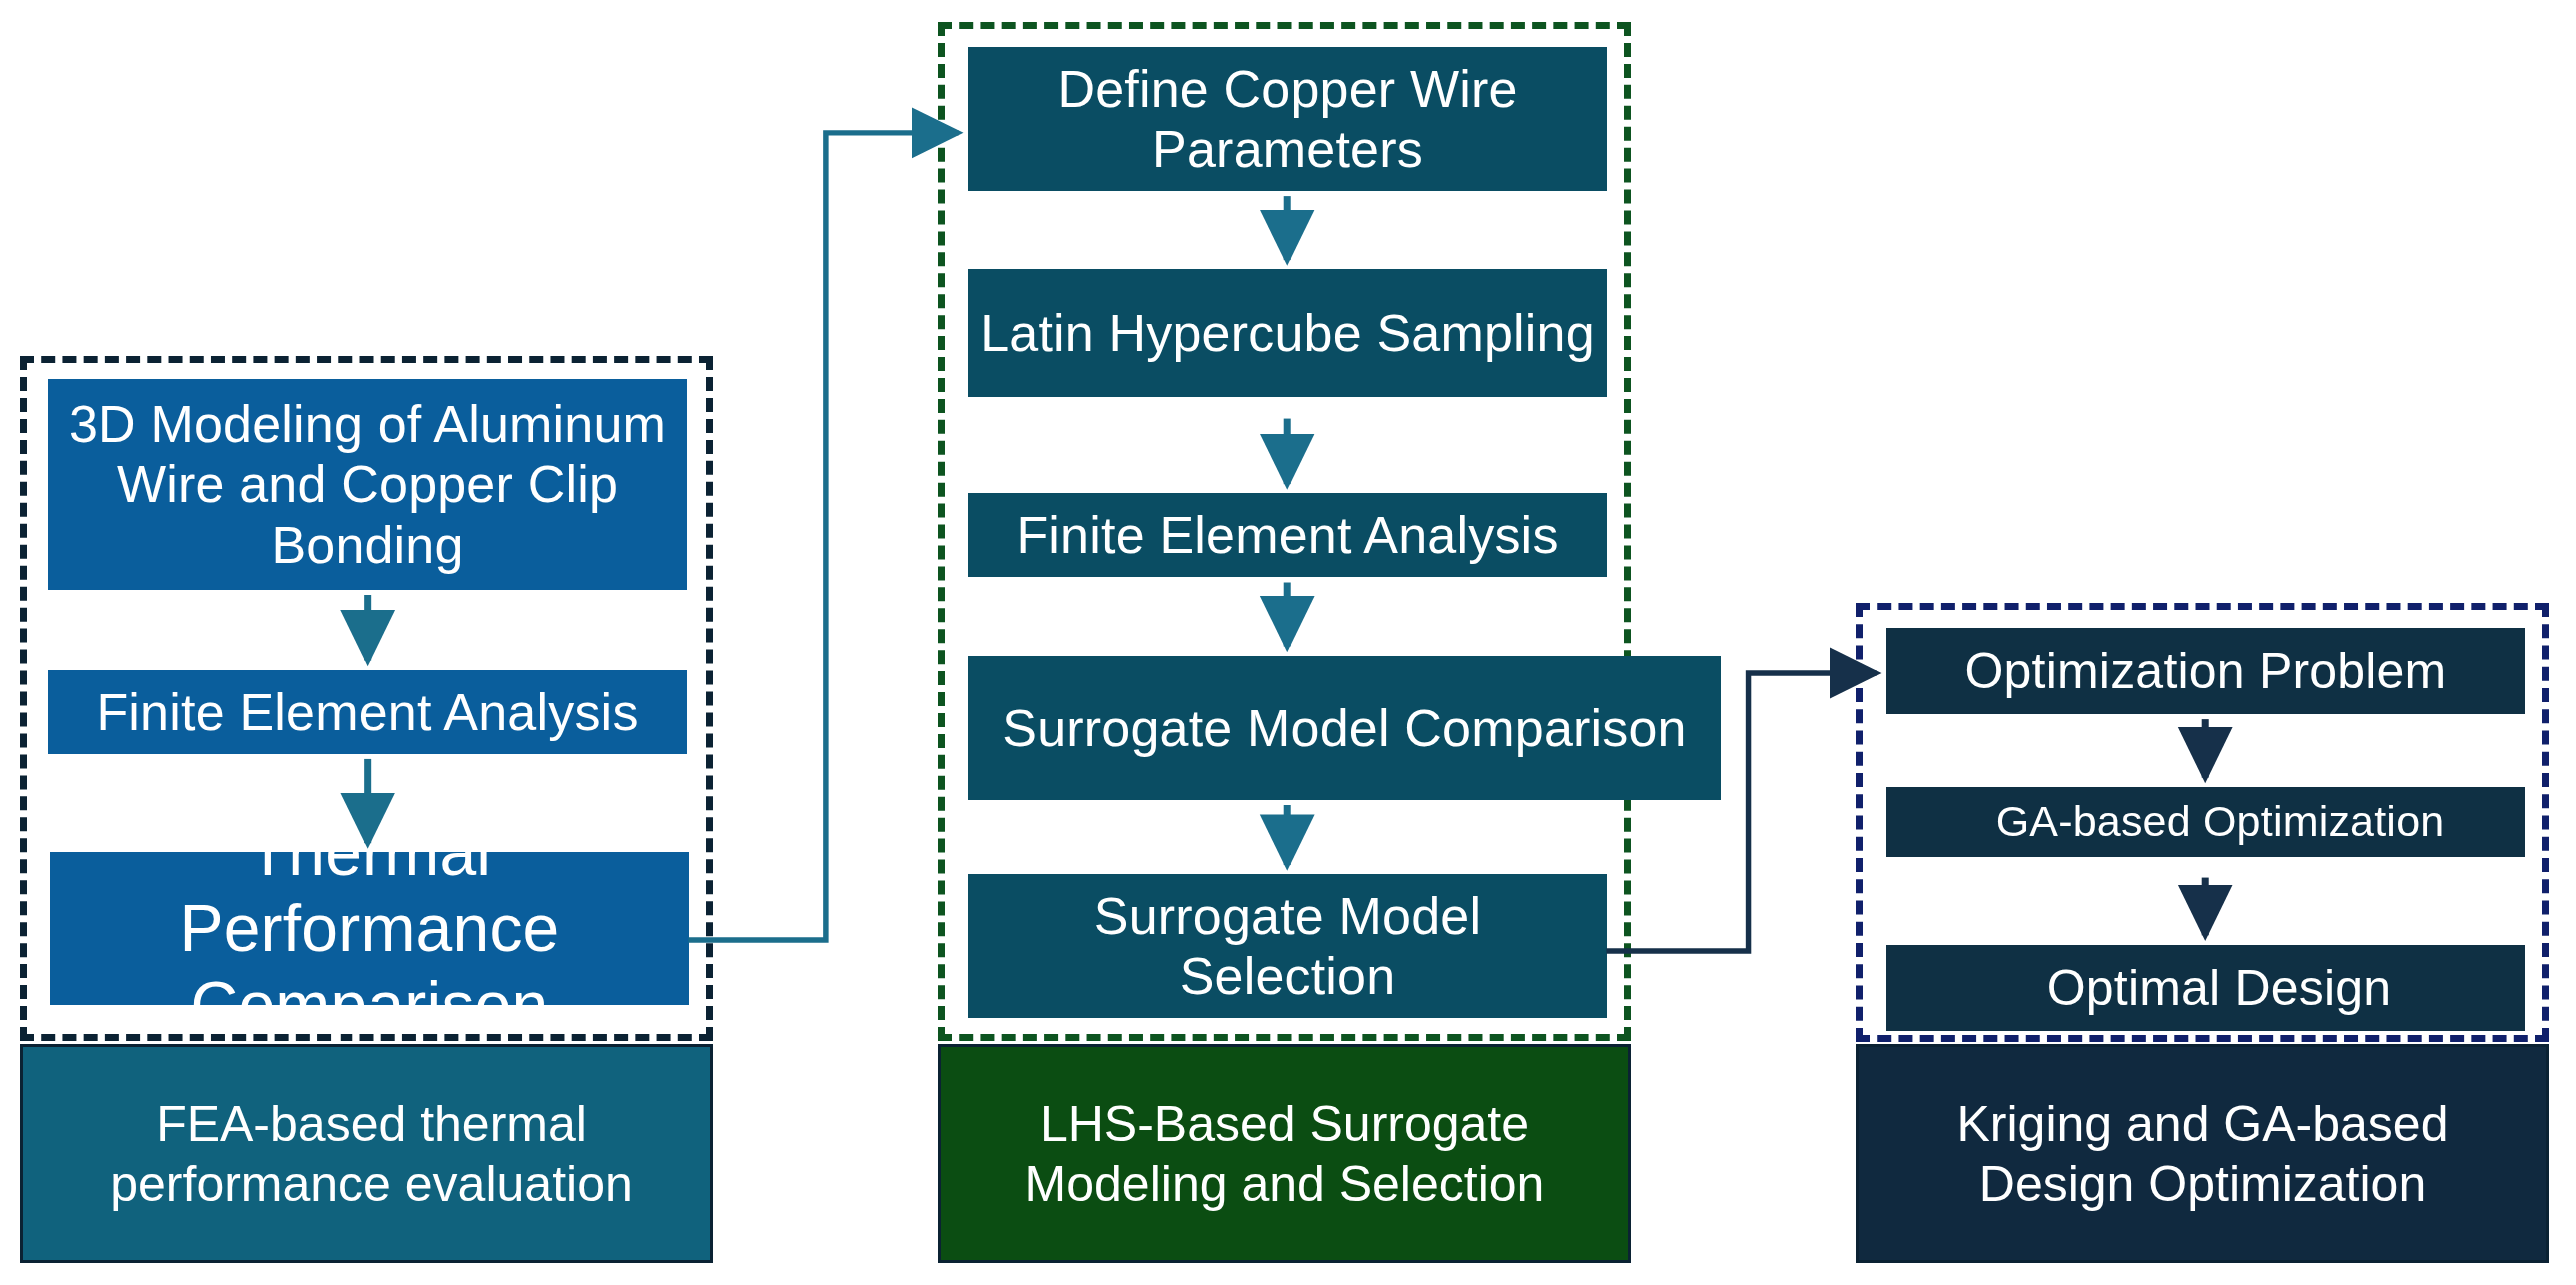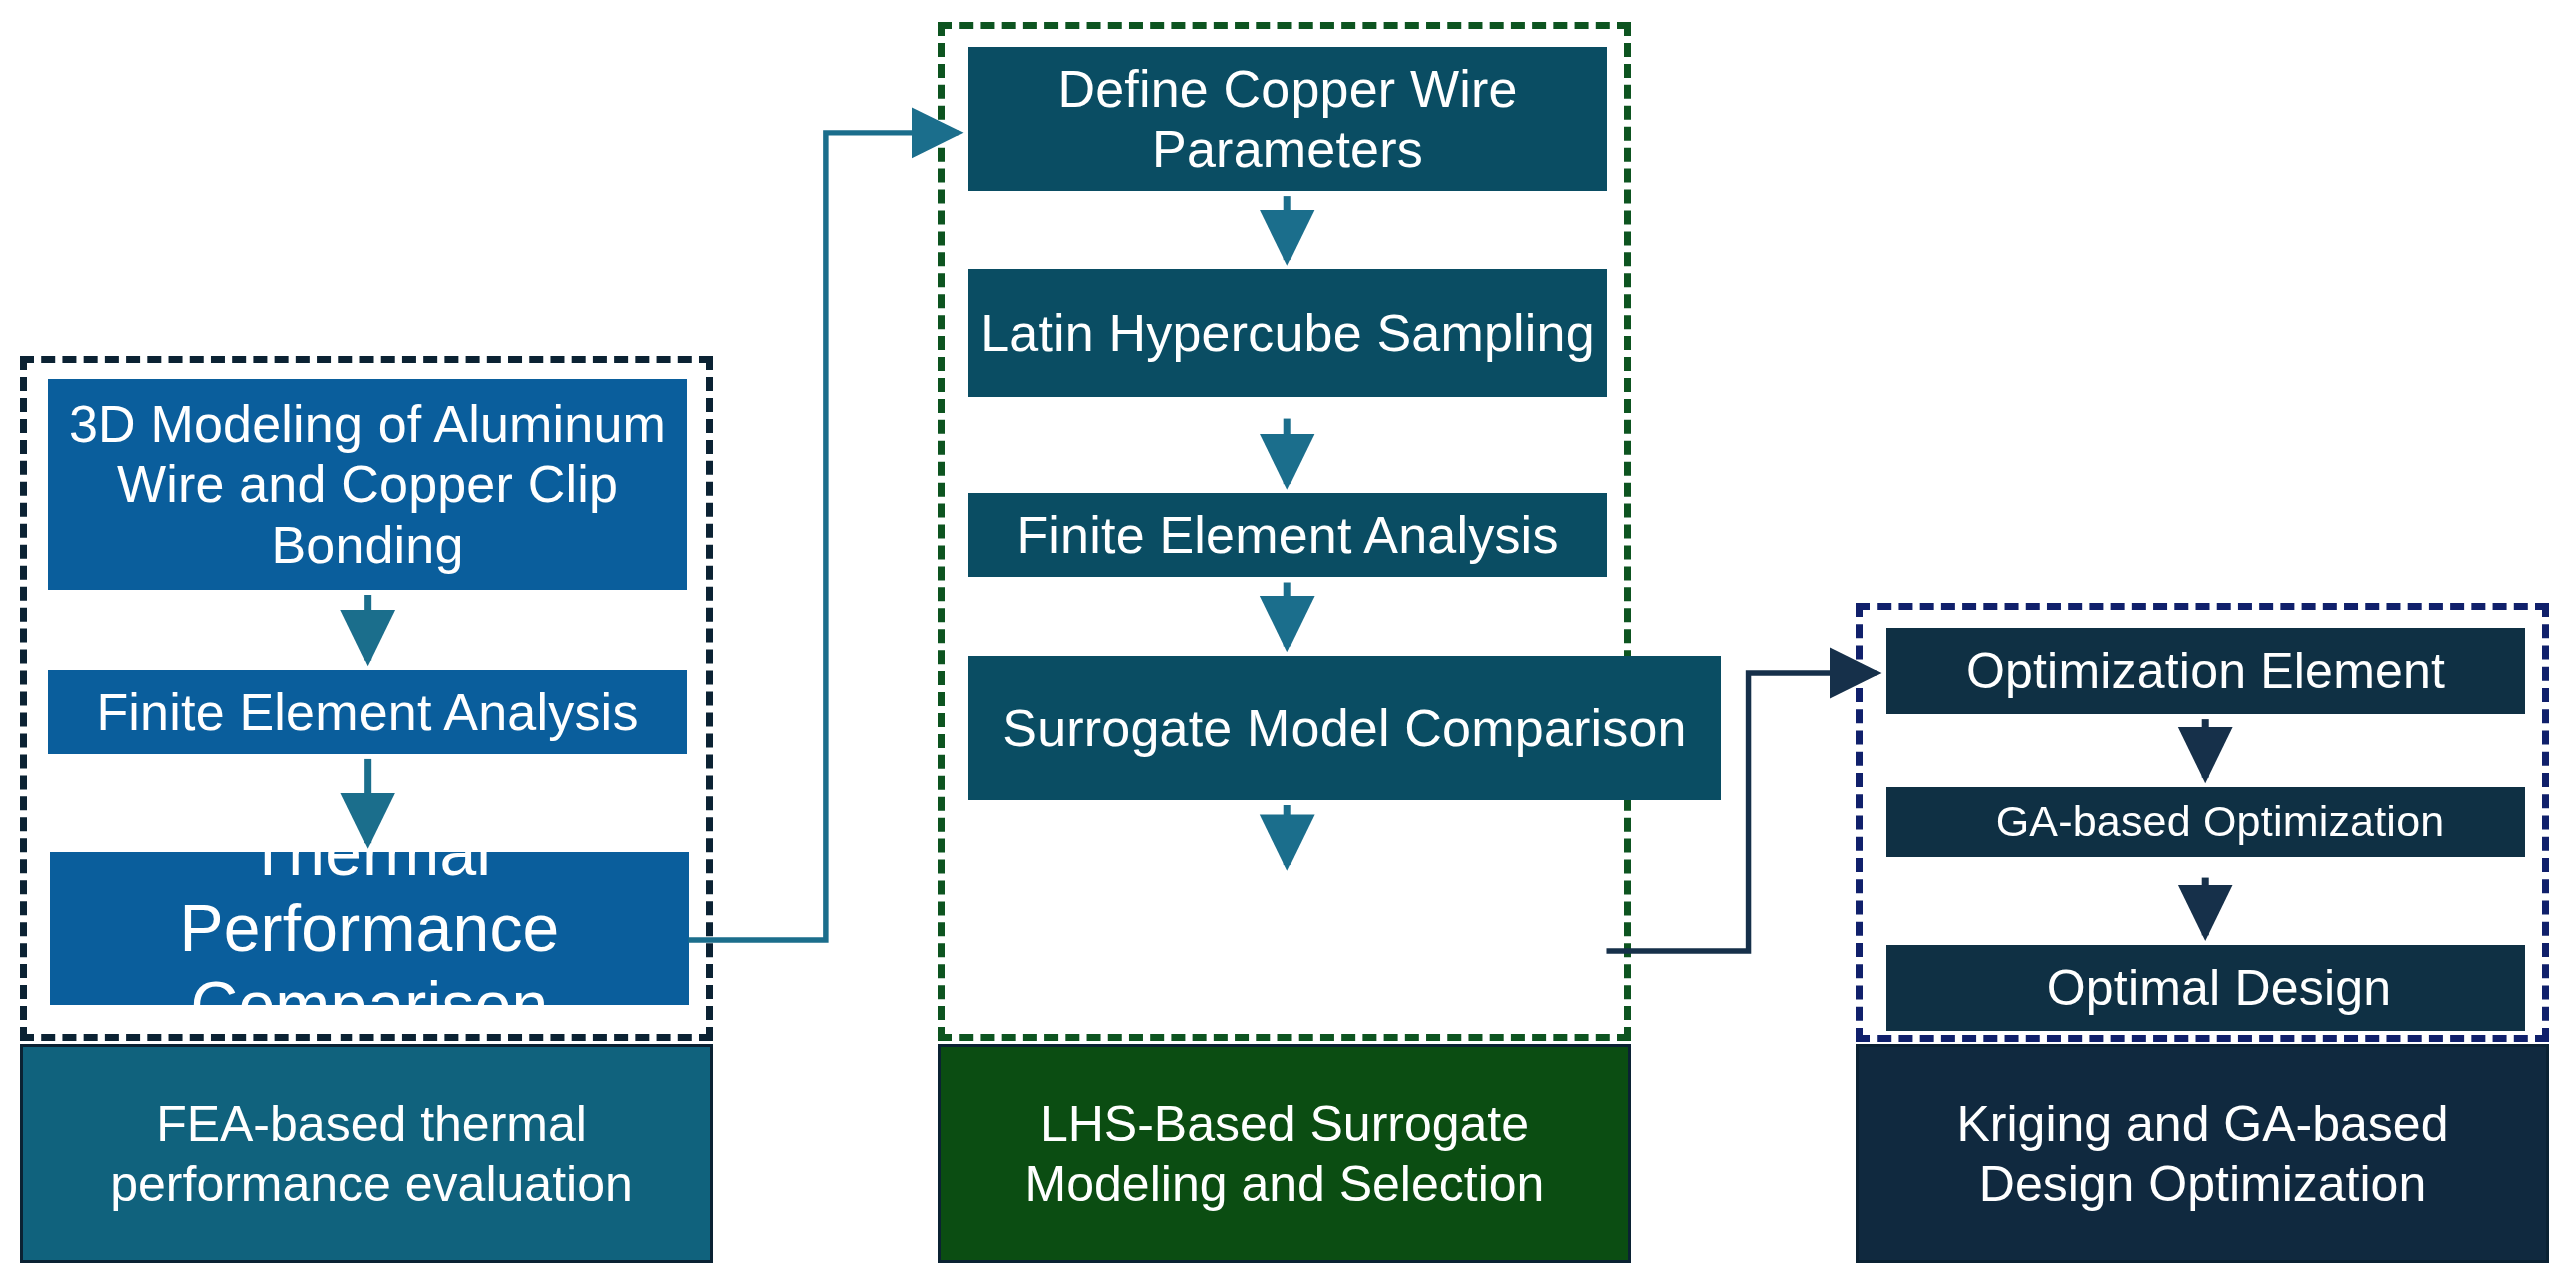--- a/index.html
+++ b/index.html
@@ -63,26 +63,27 @@
   <div class="group-frame frame-lhs" style="left:938px;top:22px;width:693px;height:1019px;"></div>
 
   <div class="pbox teal" style="left:968px;top:47px;width:639px;height:144px;font-size:52px;">Define Copper Wire Parameters</div>
 
   <div class="pbox teal" style="left:968px;top:269px;width:639px;height:128px;font-size:52px;">Latin Hypercube Sampling</div>
 
   <div class="pbox teal" style="left:968px;top:493px;width:639px;height:84px;font-size:52px;">Finite Element Analysis</div>
 
   <div class="pbox teal" style="left:968px;top:656px;width:753px;height:144px;font-size:52px;">Surrogate Model Comparison</div>
 
+  <div class="pbox teal" style="left:968px;top:874px;width:639px;height:144px;font-size:52px;">Surrogate Model Selection</div>
 
   <div class="fbox lhs" style="left:938px;top:1044px;width:693px;height:219px;font-size:50px;">LHS-Based Surrogate Modeling and Selection</div>
 
   <div class="group-frame frame-krig" style="left:1856px;top:603px;width:693px;height:439px;"></div>
 
-  <div class="pbox navy" style="left:1886px;top:628px;width:639px;height:86px;font-size:50px;">Optimization Element</div>
+  <div class="pbox navy" style="left:1886px;top:628px;width:639px;height:86px;font-size:50px;">Optimization Problem</div>
 
   <div class="pbox navy" style="left:1886px;top:787px;width:639px;height:70px;font-size:43px;padding-left:40px;">GA-based Optimization</div>
 
   <div class="pbox navy" style="left:1886px;top:945px;width:639px;height:86px;font-size:50px;padding-left:38px;">Optimal Design</div>
 
   <div class="fbox krig" style="left:1856px;top:1044px;width:693px;height:219px;font-size:50px;">Kriging and GA-based Design Optimization</div>
 
   <svg class="arrow-layer" viewBox="0 0 3300 1647">
     <defs>
       <marker id="mk-teal" markerWidth="9" markerHeight="9" refX="7.2" refY="4.5" orient="auto" markerUnits="strokeWidth">

